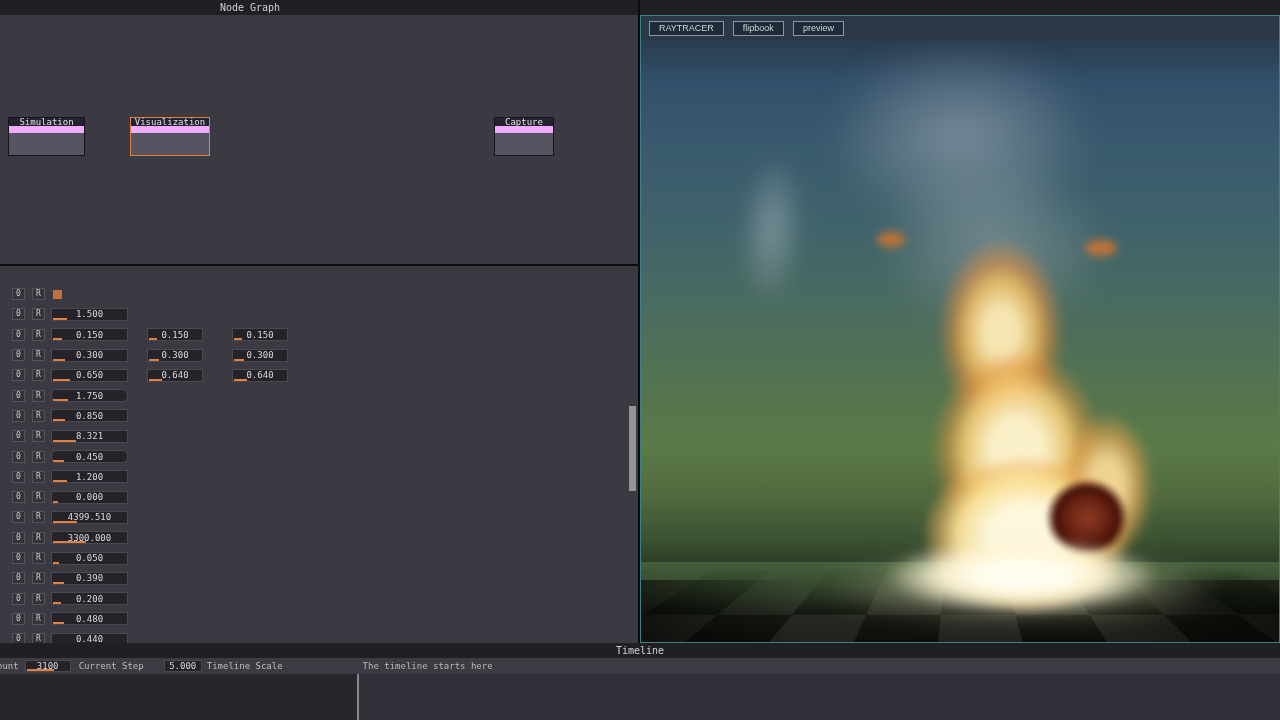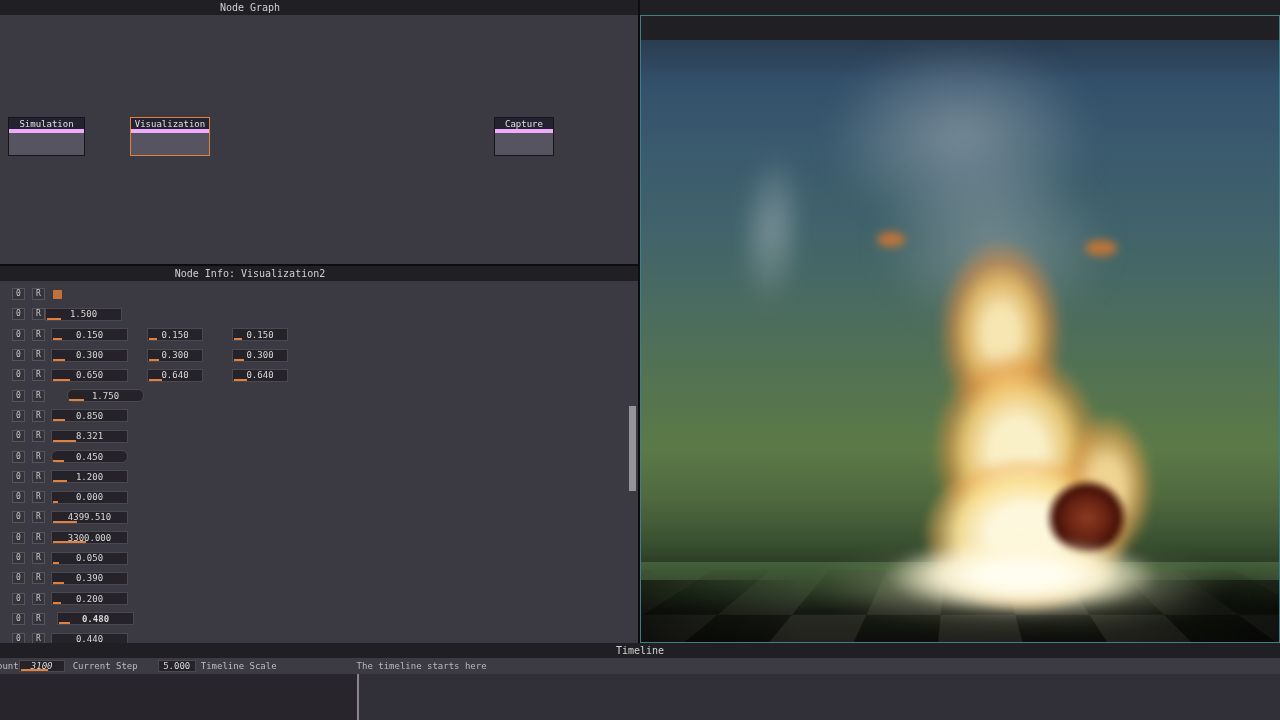--- a/index.html
+++ b/index.html
@@ -15,21 +15,21 @@
 
   
   #node-graph { position:absolute; left:0; top:0; width:638px; height:264px; background:#3b3941; }
   #node-info  { position:absolute; left:0; top:266px; width:638px; height:377px; background:#3b3941; overflow:hidden; }
   #viewport   { position:absolute; left:640px; top:0; width:640px; height:643px; background:#201f24; }
   #timeline   { position:absolute; left:0; top:643px; width:1280px; height:77px; background:#3b3941; }
 
   
   .node { position:absolute; border:1px solid #15141a; background:#575461; }
   .node.selected { border:1px solid #e0813f; }
-  .node-head { height:15px; background:#242230; border-bottom:4px solid #f0abfc;
+  .node-head { height:15px; background:#242230; border-bottom:7px solid #f0abfc;
                display:flex; align-items:center; justify-content:center; font-size:9px; color:#e0e0e0; }
   .node-body { height:22px; background:#575461; }
   .node.sim { left:8px;   top:117px; width:77px; }
   .node.vis { left:130px; top:117px; width:80px; }
   .node.cap { left:494px; top:117px; width:60px; }
 
   
   #param-rows { position:absolute; left:0; right:0; top:15px; bottom:0; padding-top:3px; overflow:hidden; }
   .prow { display:flex; align-items:center; height:20.3px; }
   .pbtn { width:13px; height:12px; margin-left:7px; background:#35333a; border:1px solid #56545b;
@@ -126,33 +126,30 @@
     </div>
     <div class="node cap">
       <div class="node-head">
         <span>Capture</span>
       </div>
       <div class="node-body"></div>
     </div>
   </section>
 
   <section id="node-info">
-    <div class="titlebar">
-      <span class="shift-l">Node Info: Visualization2</span>
-    </div>
     <div id="param-rows">
         <div class="prow">
           <div class="pbtn">0</div>
           <div class="pbtn">R</div>
           <div class="swatch" style="background: rgb(196, 112, 58);"></div>
         </div>
         <div class="prow">
           <div class="pbtn">0</div>
           <div class="pbtn">R</div>
-          <div class="pfield col1" style="">
+          <div class="pfield col1" style="margin-left: 6px;">
             <span>1.500</span>
             <div class="ufill" style="width: 18%;"></div>
           </div>
         </div>
         <div class="prow">
           <div class="pbtn">0</div>
           <div class="pbtn">R</div>
           <div class="pfield col1" style="margin-left: 6px;">
             <span>0.150</span>
             <div class="ufill" style="width: 12%;"></div>
@@ -194,21 +191,21 @@
             <div class="ufill" style="width: 24%;"></div>
           </div>
           <div class="pfield" style="margin-left: 29px;">
             <span>0.640</span>
             <div class="ufill" style="width: 24%;"></div>
           </div>
         </div>
         <div class="prow">
           <div class="pbtn">0</div>
           <div class="pbtn">R</div>
-          <div class="pfield col1" style="margin-left: 22px; border-radius: 6px;">
+          <div class="pfield col1" style="margin-left: 6px; border-radius: 6px;">
             <span>1.750</span>
             <div class="ufill" style="width: 20%;"></div>
           </div>
         </div>
         <div class="prow">
           <div class="pbtn">0</div>
           <div class="pbtn">R</div>
           <div class="pfield col1" style="margin-left: 6px;">
             <span>0.850</span>
             <div class="ufill" style="width: 16%;"></div>
@@ -282,39 +279,44 @@
           <div class="pbtn">0</div>
           <div class="pbtn">R</div>
           <div class="pfield col1" style="margin-left: 6px;">
             <span>0.200</span>
             <div class="ufill" style="width: 10%;"></div>
           </div>
         </div>
         <div class="prow">
           <div class="pbtn">0</div>
           <div class="pbtn">R</div>
-          <div class="pfield col1" style="margin-left: 12px; font-weight: bold;">
+          <div class="pfield col1" style="margin-left: 6px;">
             <span>0.480</span>
             <div class="ufill" style="width: 15%;"></div>
           </div>
         </div>
         <div class="prow">
           <div class="pbtn">0</div>
           <div class="pbtn">R</div>
           <div class="pfield col1" style="margin-left: 6px;">
             <span>0.440</span>
             <div class="ufill" style="width: 15%;"></div>
           </div>
         </div>
       </div>
     <div class="vscroll"></div>
   </section>
 
   <section id="viewport">
     <div class="vp-body">
+      <div class="vp-toolbar">
+        <button class="vp-btn">RAYTRACER</button>
+        <button class="vp-btn">flipbook</button>
+        <button class="vp-btn">preview</button>
+      </div>
       <div class="scene">
         <div class="floor"></div>
         <div class="floor-fade"></div>
         <div class="floor-dark"></div>
         <div class="bottom-shade"></div>
         <div class="blob shadow-right"></div>
         <div class="blob floor-glow"></div>
         <div class="blob smoke-b"></div>
         <div class="blob smoke-a"></div>
         <div class="blob smoke-c"></div>
@@ -329,21 +331,21 @@
       </div>
     </div>
   </section>
 
   <section id="timeline">
     <div class="titlebar">
       <span>Timeline</span>
     </div>
     <div class="tl-controls">
       <span class="tl-label" style="margin-left:-3px;">ount</span>
-      <div class="tl-field" style="width:46px; font-style:italic;">
+      <div class="tl-field" style="width:46px; margin-left:6px;">
         <span>3100</span>
         <div class="ufill" style="width:62%;"></div>
       </div>
       <span class="tl-label" style="margin-left:8px;">Current Step</span>
       <div class="tl-field" style="width:38px; margin-left:20px;">
         <span>5.000</span>
       </div>
       <span class="tl-label" style="margin-left:5px;">Timeline Scale</span>
       <span class="tl-note" style="margin-left:80px;">The timeline starts here</span>
     </div>

